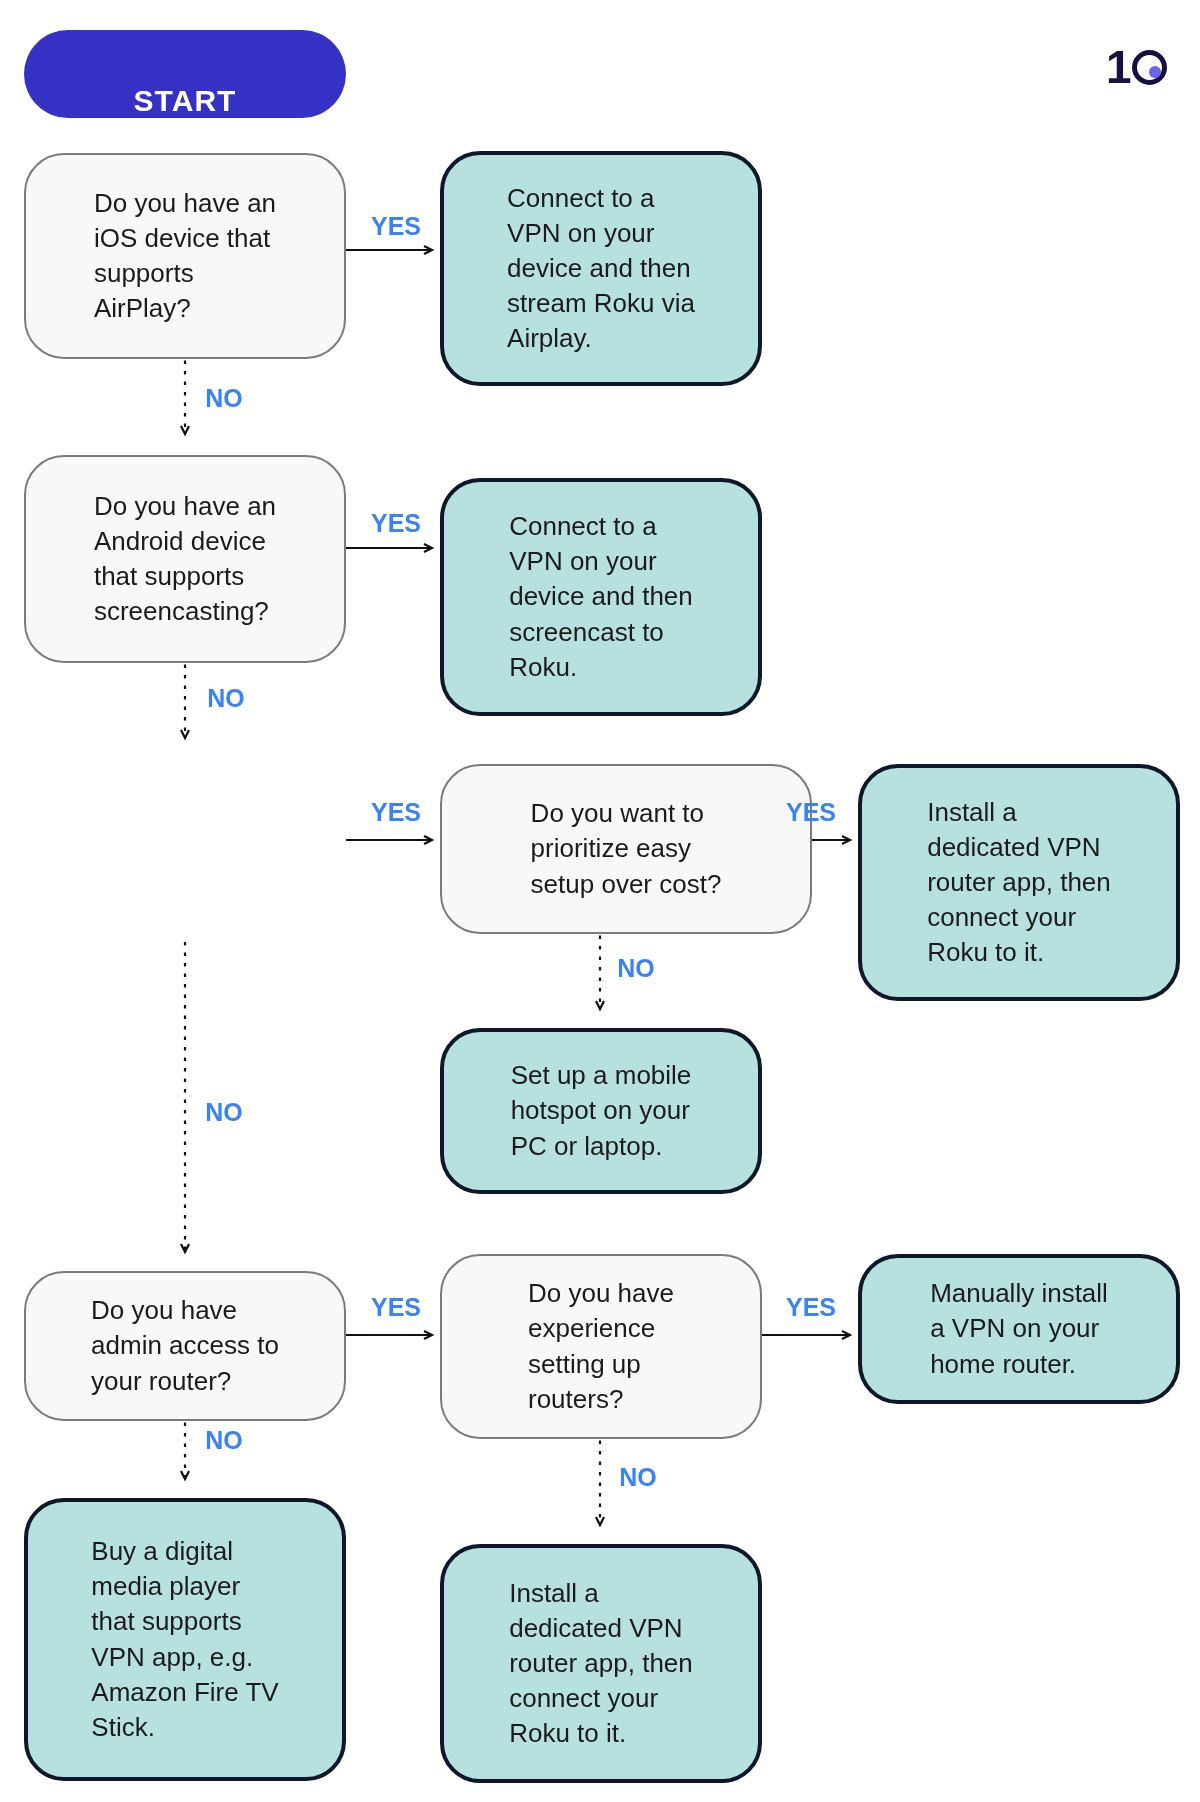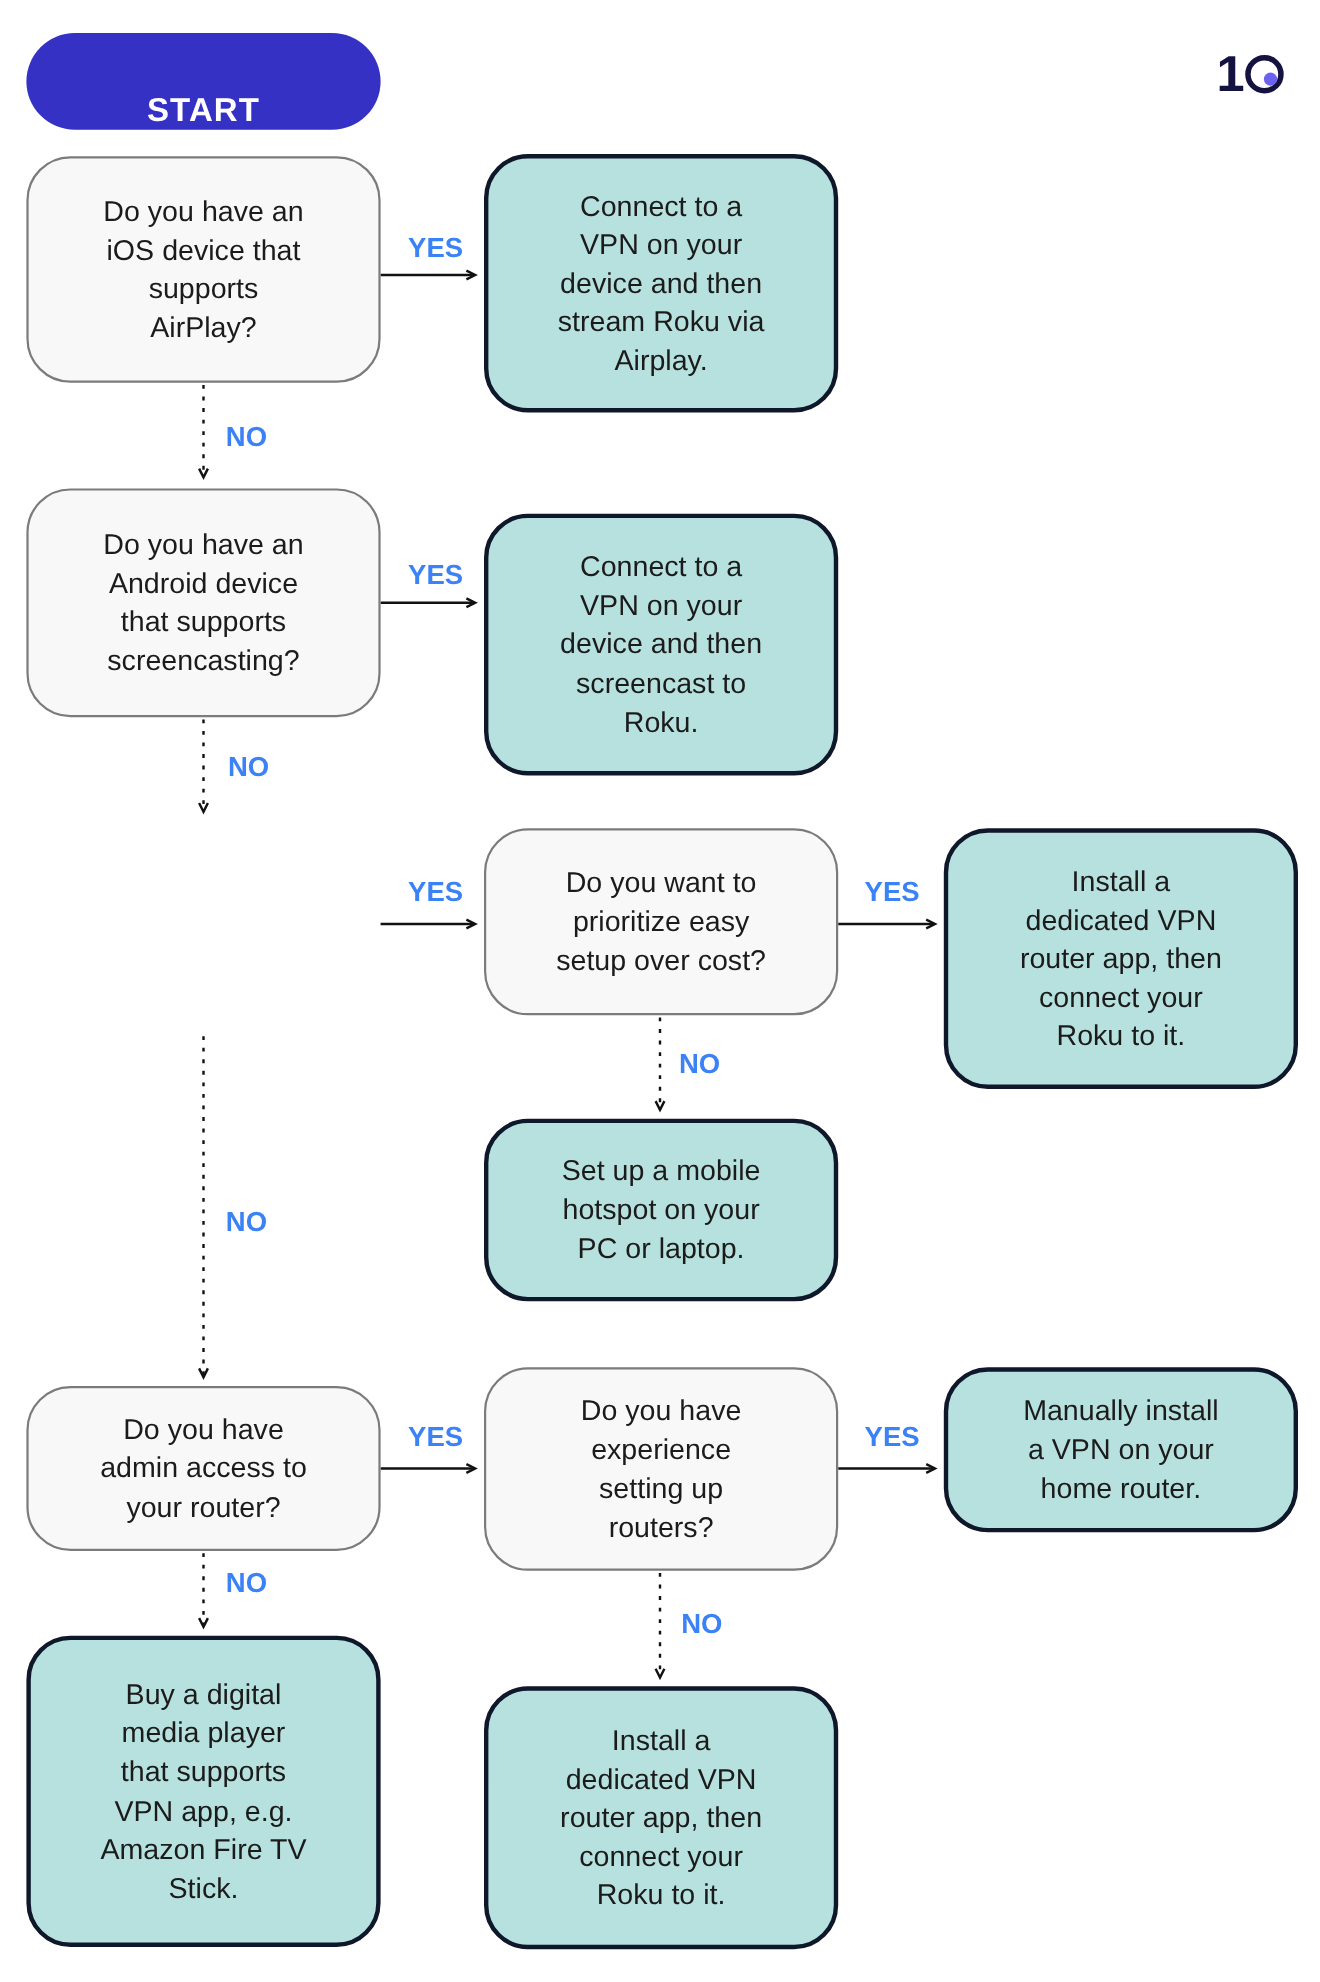--- a/index.html
+++ b/index.html
@@ -14,21 +14,21 @@
   }
   .start-label { color:#ffffff; font-weight:bold; font-size:30px; letter-spacing:1px; }
   .logo { position:absolute; left:1106px; top:50px; display:flex; align-items:flex-start; }
   .logo-one { font-size:46px; font-weight:700; color:#131240; line-height:0.78; letter-spacing:-2px; }
   .logo-o { position:relative; width:35px; height:35px; border:5px solid #131240;
     border-radius:50%; box-sizing:border-box; margin-left:2px; }
   .logo-dot { position:absolute; right:1px; bottom:2px; width:12px; height:12px;
     background:#6b63f0; border-radius:50%; }
   .node {
     position:absolute; display:flex; align-items:center; justify-content:center;
-    text-align:center; border-radius:40px; box-sizing:border-box;
+    border-radius:40px; box-sizing:border-box;margin-top:11px;
   }
   .question { background:#f8f8f8; border:2px solid #7b7b7b; }
   .result   { background:#b6e1de; border:4px solid #0f172a; }
   .box-text { white-space:pre-line; font-size:26px; line-height:1.35; color:#1b1b1b; padding:0 8px; }
   .edge-label {
     position:absolute; transform:translate(-50%,-50%);
     font-weight:bold; font-size:25px; color:#3b82f6; white-space:nowrap;
   }
   .connectors { position:absolute; left:0; top:0; pointer-events:none; }
 </style>
@@ -91,21 +91,21 @@
 screencasting?</div>
   </div>
   <div class="node result" style="left:440px;top:467px;width:322px;height:238px">
     <div class="box-text">Connect to a
 VPN on your
 device and then
 screencast to
 Roku.</div>
   </div>
 
-  <div class="node question" style="left:440px;top:753px;width:322px;height:170px">
+  <div class="node question" style="left:440px;top:753px;width:372px;height:170px">
     <div class="box-text">Do you want to
 prioritize easy
 setup over cost?</div>
   </div>
   <div class="node result" style="left:858px;top:753px;width:322px;height:237px">
     <div class="box-text">Install a
 dedicated VPN
 router app, then
 connect your
 Roku to it.</div>

